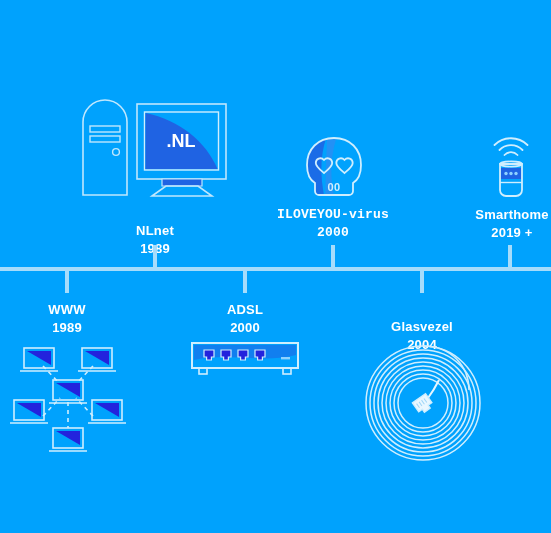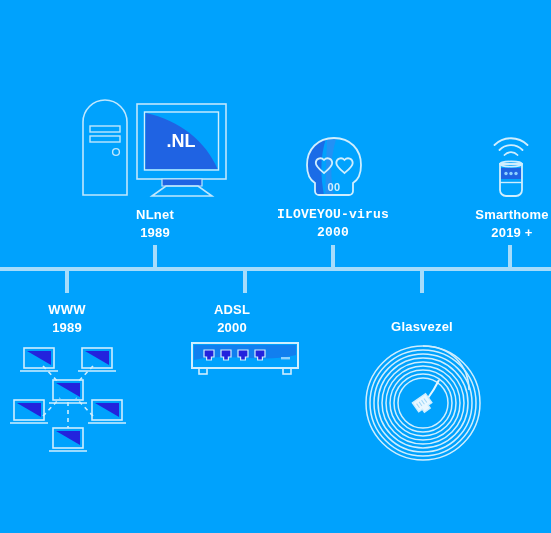--- a/index.html
+++ b/index.html
@@ -70,21 +70,21 @@
       <path d="M65.5 13 C 100 20 126 42 137.5 69 L 65.5 69 Z" fill="#1f63e3"></path>
       <text x="101" y="47" text-anchor="middle" font-family="Liberation Sans, sans-serif" font-size="18" font-weight="bold" fill="#ffffff">.NL</text>
 
       <rect x="82" y="79" width="40" height="7" fill="#1f63e3"></rect>
       <path d="M82 79 h40 v7 h-40 z" fill="none" stroke="#bfe7fd" stroke-width="1.2"></path>
 
       <path d="M72 96 L86 86 H118 L132 96 Z" fill="none" stroke="#bfe7fd" stroke-width="1.6"></path>
     </svg>
   </div>
 
-  <div class="label" style="left:55px;top:206px;width:200px;">
+  <div class="label" style="left:55px;top:222px;width:200px;">
     <span class="ttl">NLnet</span>
     <span class="yr">1989</span>
   </div>
 
   <div class="abs" style="left:303px;top:136px;width:62px;height:64px;">
     <svg width="62" height="64" viewBox="0 0 62 64">
       <defs>
         <clipPath id="skullclip">
           <path d="M31 2 C47 2 58 13 58 29 C58 38 55 44 50 47 L50 55 a4 4 0 0 1 -4 4 H16 a4 4 0 0 1 -4 -4 V47 C7 44 4 38 4 29 C4 13 15 2 31 2 Z"></path>
         </clipPath>
@@ -139,27 +139,28 @@
 
   <div class="tick tick-down" style="left:65px;top:271px;"></div>
   <div class="tick tick-down" style="left:243px;top:271px;"></div>
   <div class="tick tick-down" style="left:420px;top:271px;"></div>
 
   <div class="label" style="left:-33px;top:301px;width:200px;">
     <span class="ttl">WWW</span>
     <span class="yr">1989</span>
   </div>
 
-  <div class="label" style="left:132px;top:301px;width:200px;">
+  <div class="label" style="left:145px;top:301px;width:200px;">
     <span class="ttl">ADSL</span>
     <span class="yr">2000</span>
   </div>
 
   <div class="label" style="left:322px;top:318px;width:200px;">
     <span class="ttl">Glasvezel</span>
+    <span class="yr">2004</span>
   </div>
 
   <div class="abs" style="left:8px;top:340px;width:120px;height:112px;">
     <svg width="120" height="112" viewBox="0 0 120 112">
 
       <g stroke="#cfeefe" stroke-width="1.6" stroke-dasharray="4 4" fill="none">
         <line x1="35" y1="26" x2="52" y2="44"></line>
         <line x1="85" y1="26" x2="68" y2="44"></line>
         <line x1="35" y1="76" x2="52" y2="58"></line>
         <line x1="85" y1="76" x2="68" y2="58"></line>

